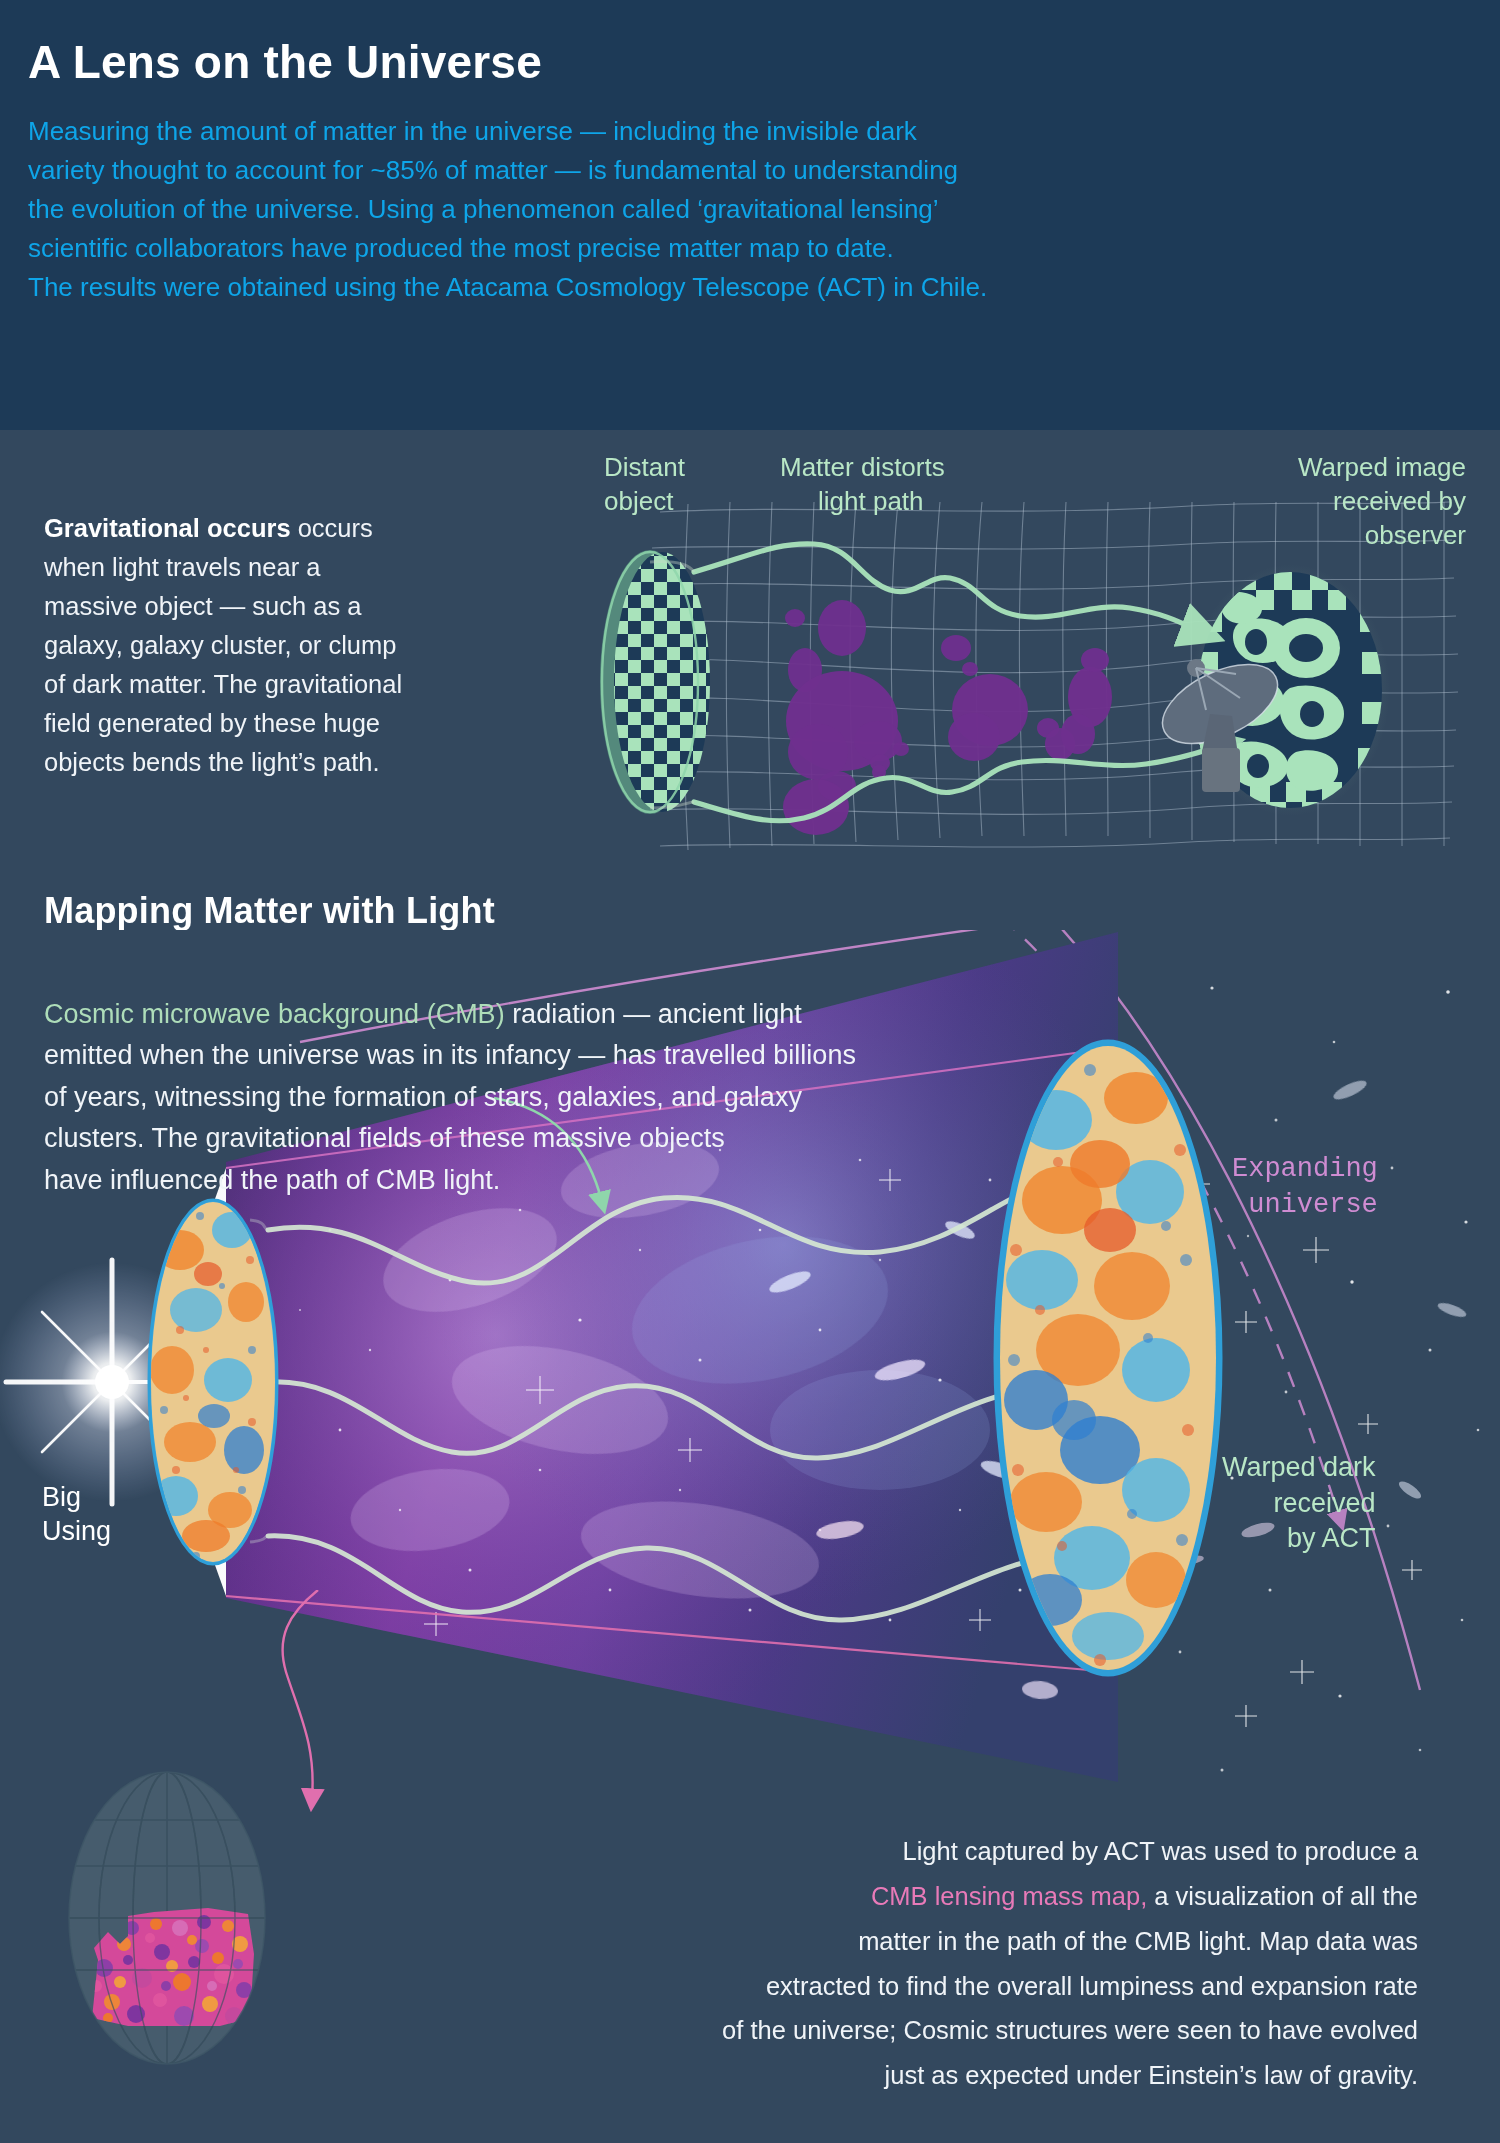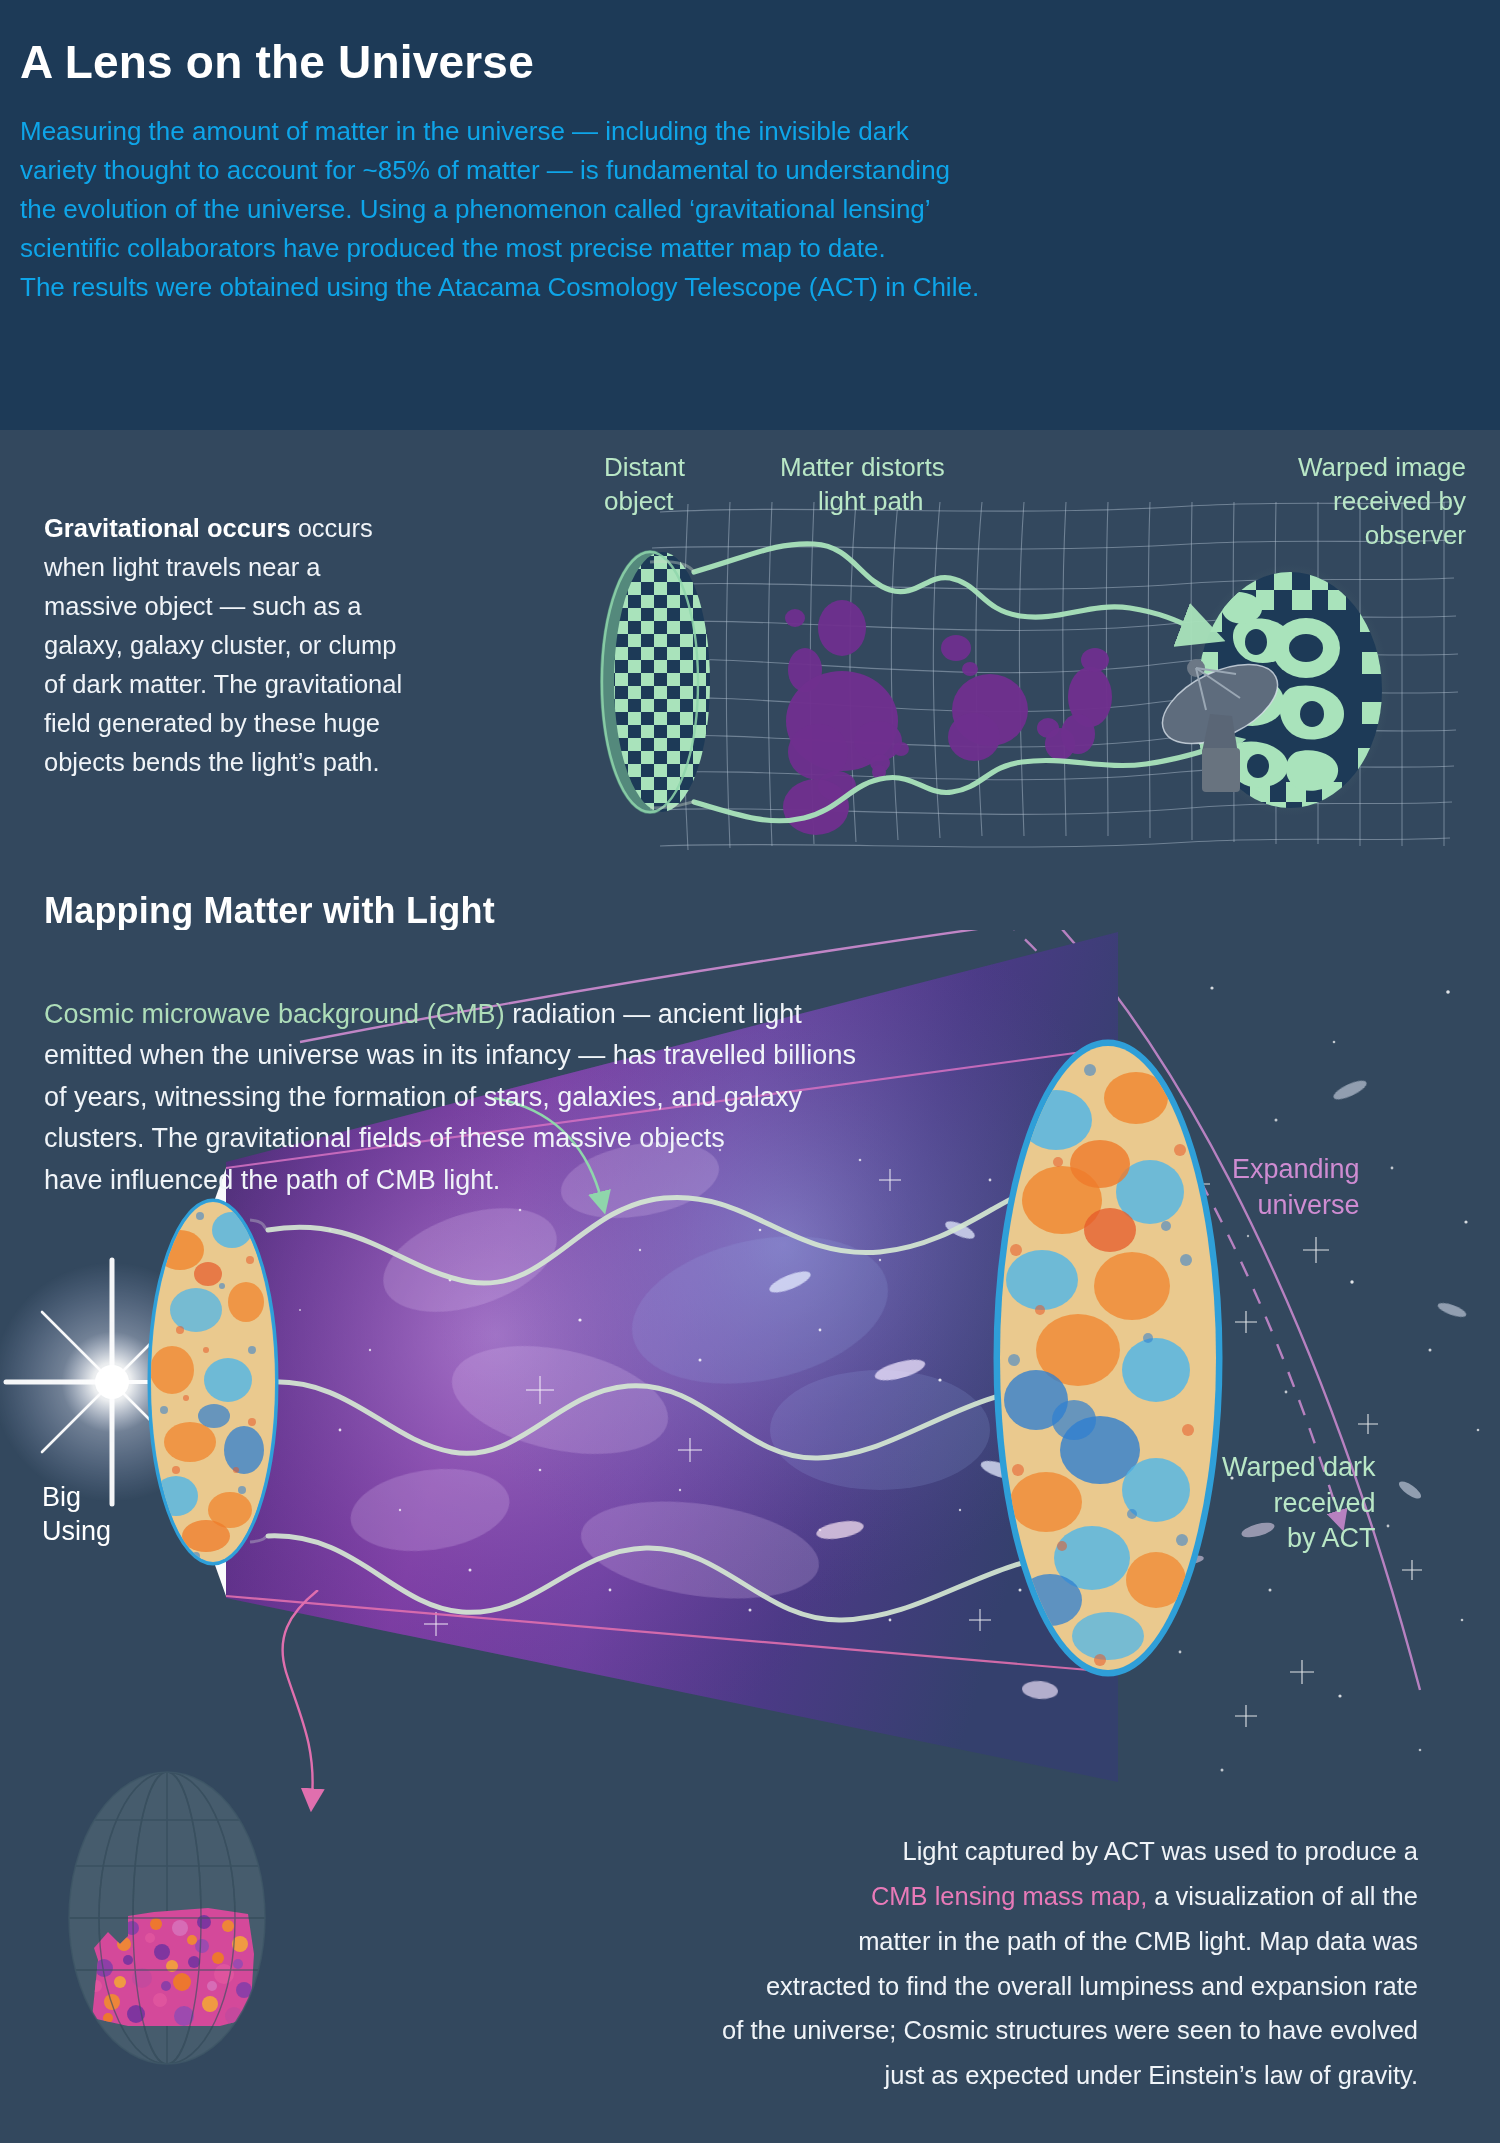--- a/index.html
+++ b/index.html
@@ -8,21 +8,21 @@
     background:#33485e;
     font-family:"Liberation Sans", sans-serif;
     -webkit-font-smoothing:antialiased;
   }
   .page{position:absolute;inset:0;}
 
   
   .header{
     position:absolute;left:0;top:0;width:1500px;height:430px;
     background:#1d3a57;
-    box-sizing:border-box;padding:38px 44px 0 20px;
+    box-sizing:border-box;padding:38px 44px 0 28px;
   }
   .title{
     font-size:46px;font-weight:700;color:#ffffff;letter-spacing:.2px;
     margin:0 0 26px 0;line-height:1.05;
   }
   .lede{
     font-size:26px;line-height:1.50;color:#0ea5e9;font-weight:400;
     max-width:1380px;white-space:pre-line;
   }
 
@@ -50,21 +50,21 @@
 
   
   .scene{position:absolute;left:0;top:930px;width:1500px;height:900px;overflow:hidden;}
 
   .bigbang-label{
     position:absolute;left:42px;top:1480px;z-index:8;
     font-size:27px;line-height:1.27;color:#ffffff;white-space:pre-line;
   }
   .expanding-label{
     position:absolute;left:1232px;top:1152px;z-index:8;text-align:right;
-    font-size:27px;line-height:1.32;color:#cf8cd2;white-space:pre-line;
+    font-size:27px;line-height:1.32;color:#cf8cd2;white-space:pre-line;font-family:Liberation Mono, monospace;
   }
   .warped-label{
     position:absolute;left:1222px;top:1450px;z-index:8;text-align:right;
     font-size:27px;line-height:1.32;color:#b9e7c6;white-space:pre-line;
   }
 
   
   .globe-wrap{position:absolute;left:32px;top:1768px;width:270px;height:300px;}
   .bottom-text{
     position:absolute;left:358px;top:1784px;width:1060px;

